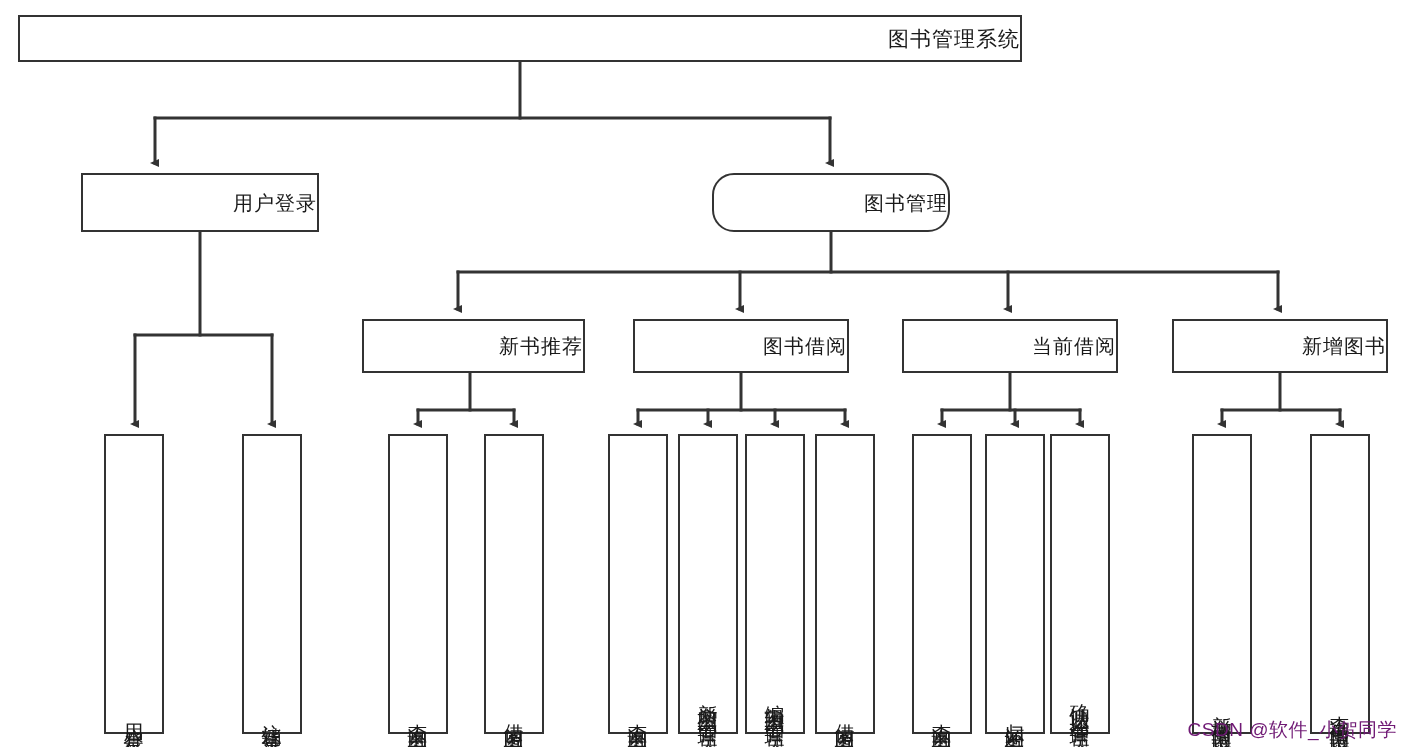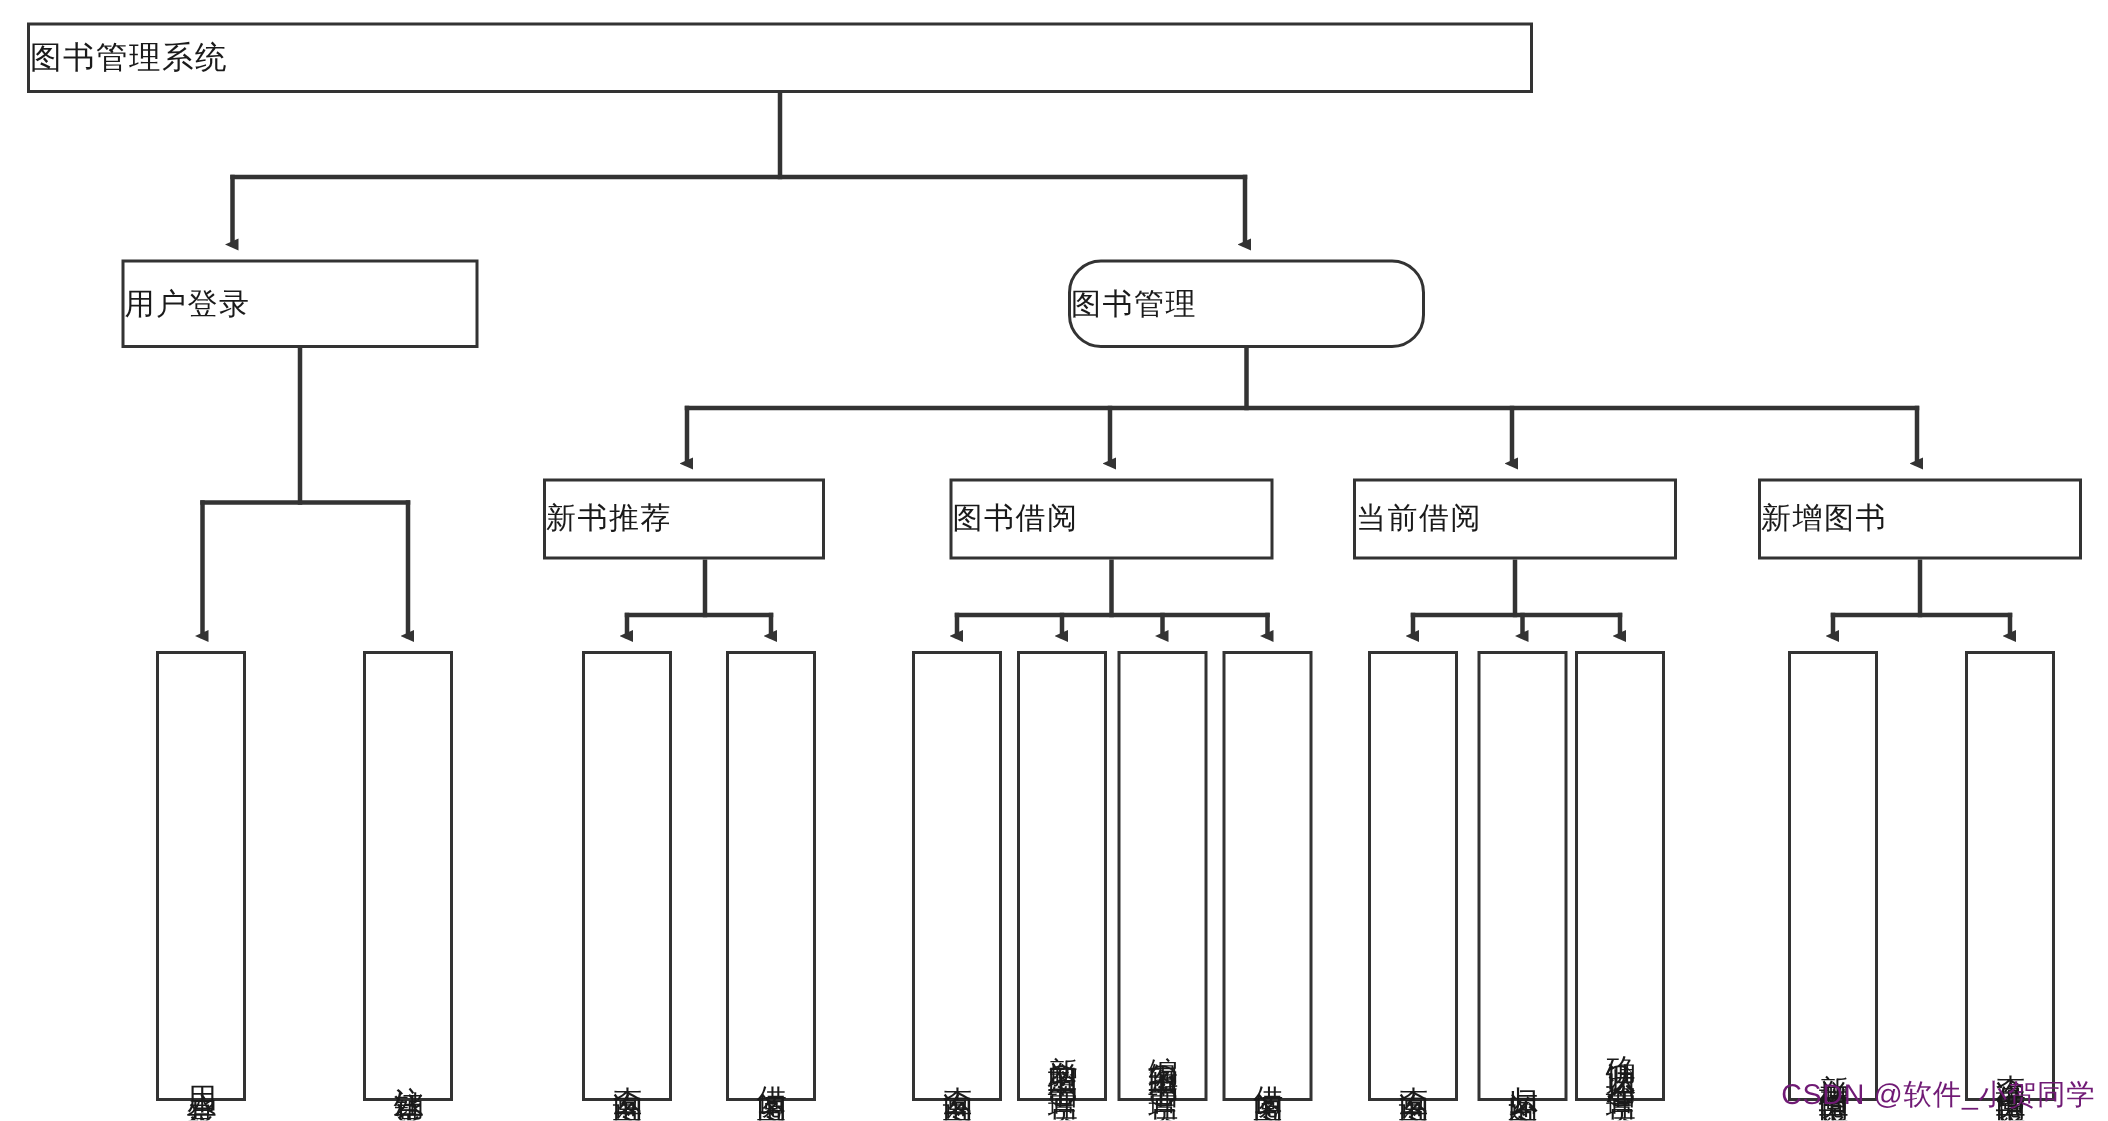--- a/index.html
+++ b/index.html
@@ -25,21 +25,21 @@
     height: 747px;
     pointer-events: none;
   }
   .node {
     position: absolute;
     box-sizing: border-box;
     border: 2px solid #333333;
     background: #ffffff;
     display: flex;
     align-items: center;
-    justify-content: flex-start;
+    justify-content: flex-end;
     color: #1a1a1a;
     z-index: 2;
   }
   .node.h {
     font-size: 20px;
     line-height: 1.2;
     letter-spacing: 1px;
     white-space: nowrap;
   }
   .node.root {
@@ -131,21 +131,21 @@
     <span>图书管理系统</span>
   </div>
 
   <div class="node h" style="left:81px;top:173px;width:238px;height:59px;">
     <span>用户登录</span>
   </div>
   <div class="node h" style="left:712px;top:173px;width:238px;height:59px;border-radius:22px;">
     <span>图书管理</span>
   </div>
 
-  <div class="node h" style="left:362px;top:319px;width:188px;height:54px;">
+  <div class="node h" style="left:362px;top:319px;width:223px;height:54px;">
     <span>新书推荐</span>
   </div>
   <div class="node h" style="left:902px;top:319px;width:216px;height:54px;">
     <span>当前借阅</span>
   </div>
   <div class="node h" style="left:633px;top:319px;width:216px;height:54px;">
     <span>图书借阅</span>
   </div>
   <div class="node h" style="left:1172px;top:319px;width:216px;height:54px;">
     <span>新增图书</span>

